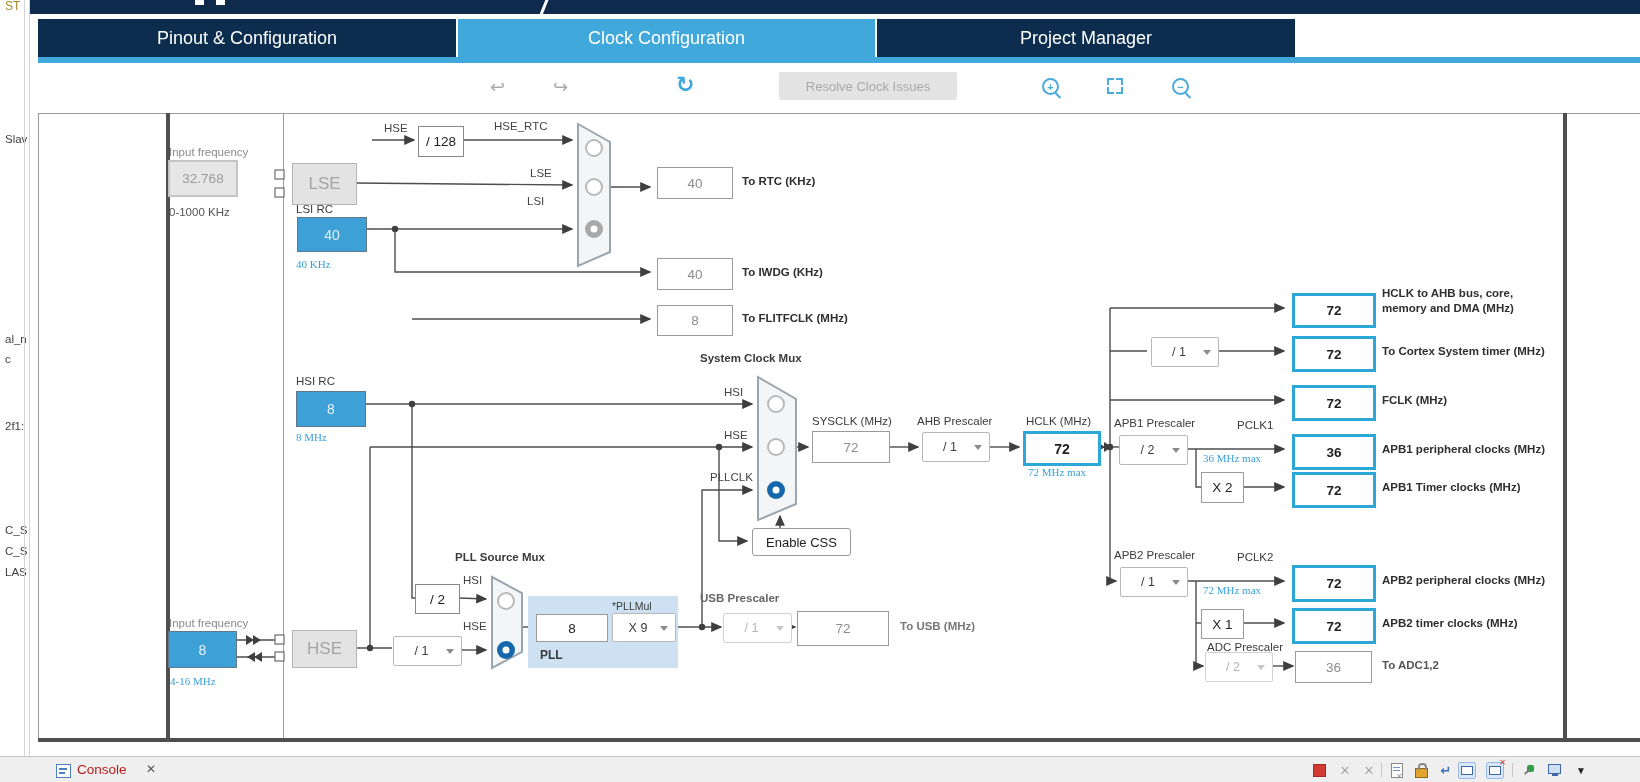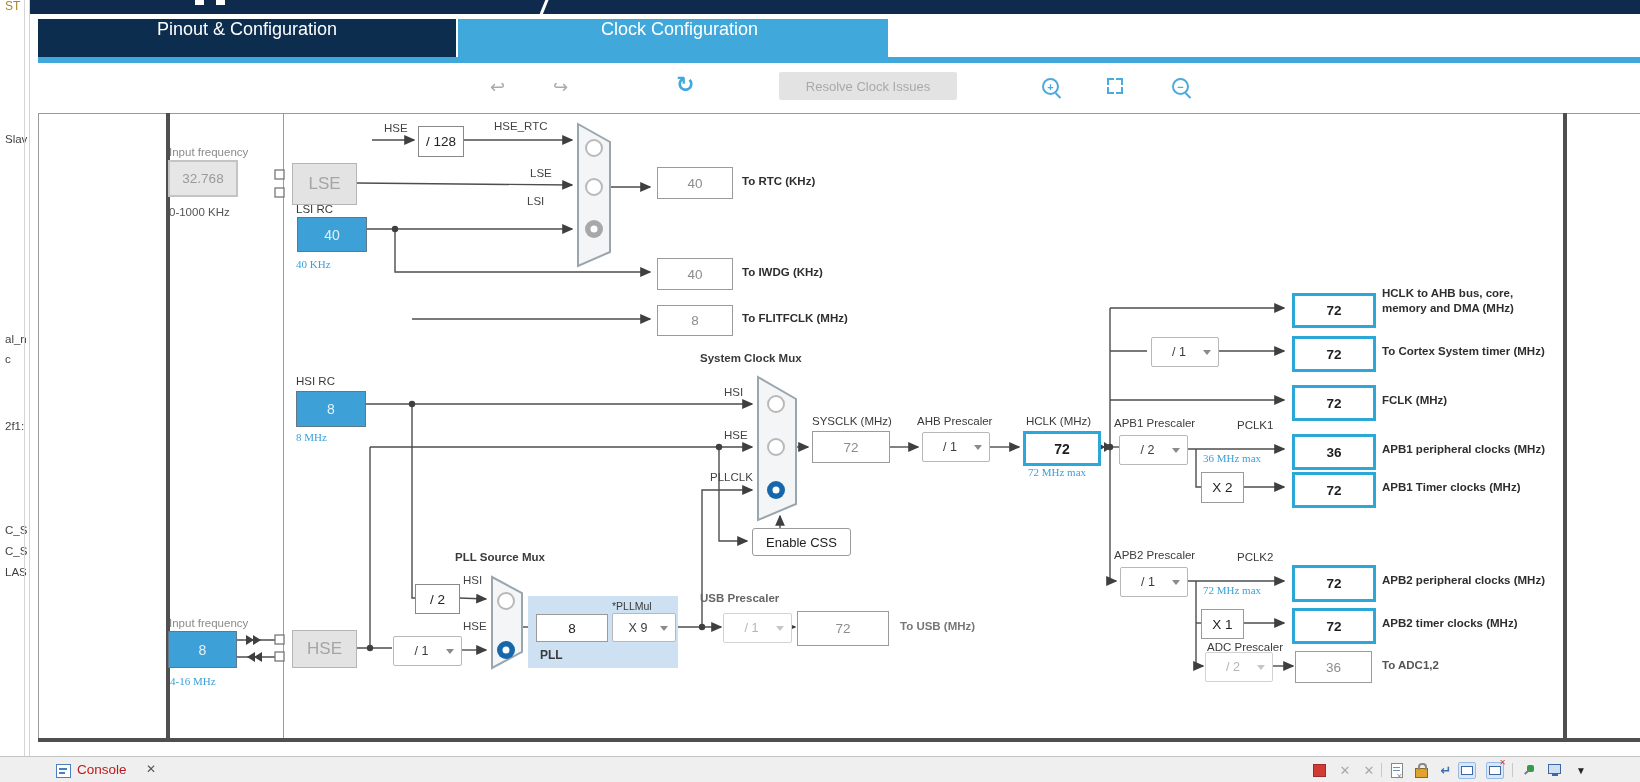--- a/index.html
+++ b/index.html
@@ -7,24 +7,24 @@
        font-family:"Liberation Sans","DejaVu Sans",sans-serif;background:#fff;}
   .abs{position:absolute;}
   
   .frag{position:absolute;left:5px;width:24px;overflow:hidden;white-space:nowrap;
         font-size:11.5px;color:#3f3f3f;}
   .edge-line{position:absolute;top:0;height:757px;width:0;border-left:1px solid #d4d4d4;}
   
   .topbar{position:absolute;left:30px;top:0;width:1610px;height:14px;background:#0e2a4d;}
   .topfrag{position:absolute;background:#fff;}
   
-  .tab{position:absolute;top:19px;height:38px;display:flex;align-items:flex-start;justify-content:center;
+  .tab{position:absolute;top:19px;height:38px;display:flex;align-items:center;justify-content:center;
        color:#fff;font-size:18px;cursor:pointer;}
   .tab.dark{background:#0c2d4e;}
-  .tab.active{background:#41a8dc;padding-left:13px;}
+  .tab.active{background:#41a8dc;}
   .tab-underline{position:absolute;left:38px;top:57px;width:1602px;height:6px;background:#41a8dc;}
   
   .tbicon{position:absolute;font-size:18px;color:#ababab;cursor:pointer;}
   .refresh{color:#3fa9dc;font-size:22px;font-weight:bold;}
   .resolve{position:absolute;left:779px;top:72px;width:178px;height:28px;background:#e3e3e3;
            border:none;border-radius:2px;color:#a9a9a9;font-size:13px;font-family:inherit;}
   .mag{position:absolute;width:13px;height:13px;border:2px solid #4aabde;border-radius:50%;
        display:flex;align-items:center;justify-content:center;font-size:11px;color:#4aabde;font-weight:bold;}
   .mag::after{content:"";position:absolute;width:2px;height:7px;background:#4aabde;
        transform:rotate(-45deg);bottom:-6px;right:-2px;}
@@ -98,20 +98,23 @@
     <span class="topfrag" style="left:165px;top:0;width:9px;height:5px"></span>
     <span class="topfrag" style="left:186px;top:0;width:9px;height:5px"></span>
     <span class="topfrag" style="left:513px;top:-3px;width:3px;height:18px;transform:rotate(22deg)"></span>
   </div>
 
   <div class="tab dark" style="left:38px;width:418px">
     <span>Pinout &amp; Configuration</span>
   </div>
   <div class="tab active" style="left:458px;width:417px">
     <span>Clock Configuration</span>
+  </div>
+  <div class="tab dark" style="left:877px;width:418px">
+    <span>Project Manager</span>
   </div>
   <div class="tab-underline"></div>
 
   <span class="tbicon" style="left:490px;top:76px">↩</span>
   <span class="tbicon" style="left:553px;top:76px">↪</span>
   <span class="tbicon refresh" style="left:676px;top:72px">↻</span>
   <button class="resolve">Resolve Clock Issues</button>
   <span class="mag" style="left:1042px;top:78px">
       <i style="font-style:normal">+</i>
     </span>

